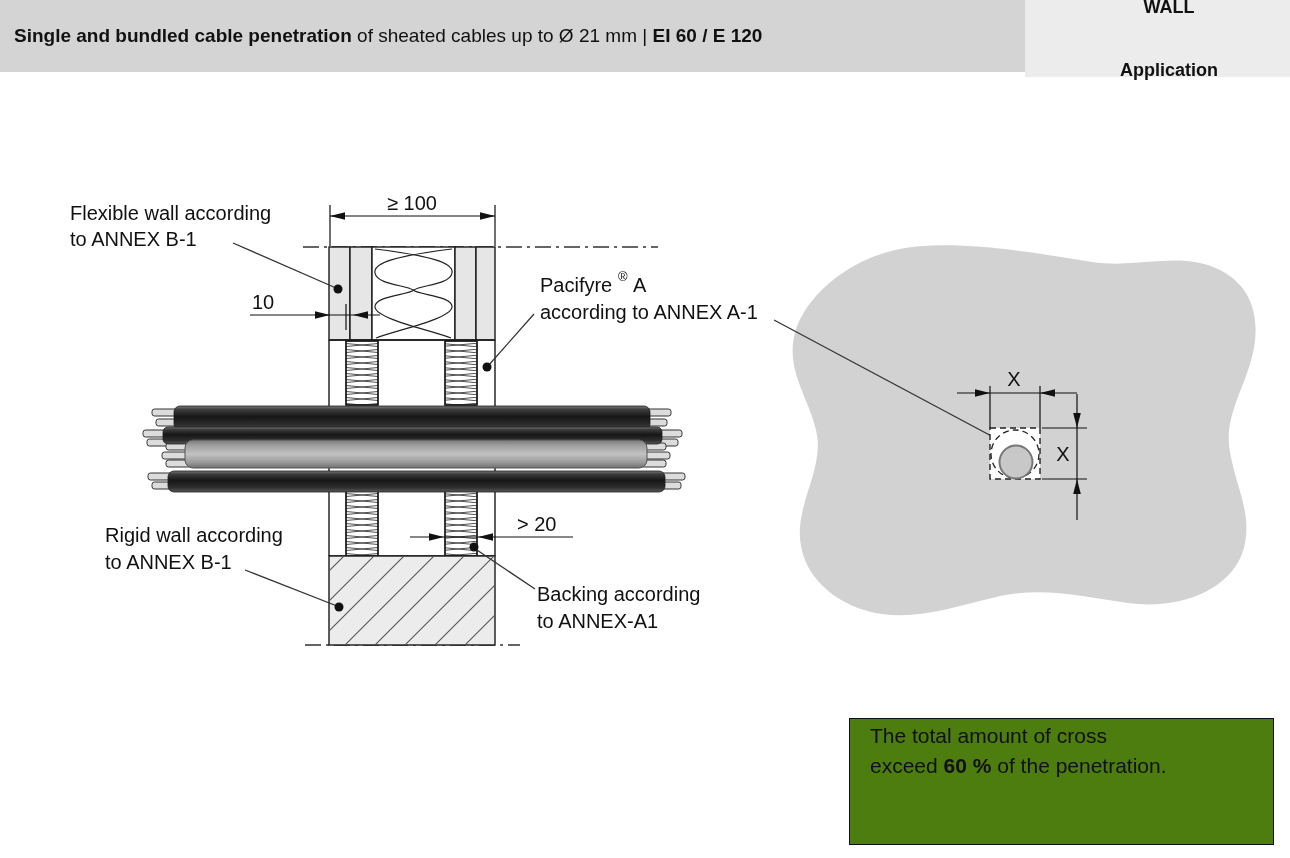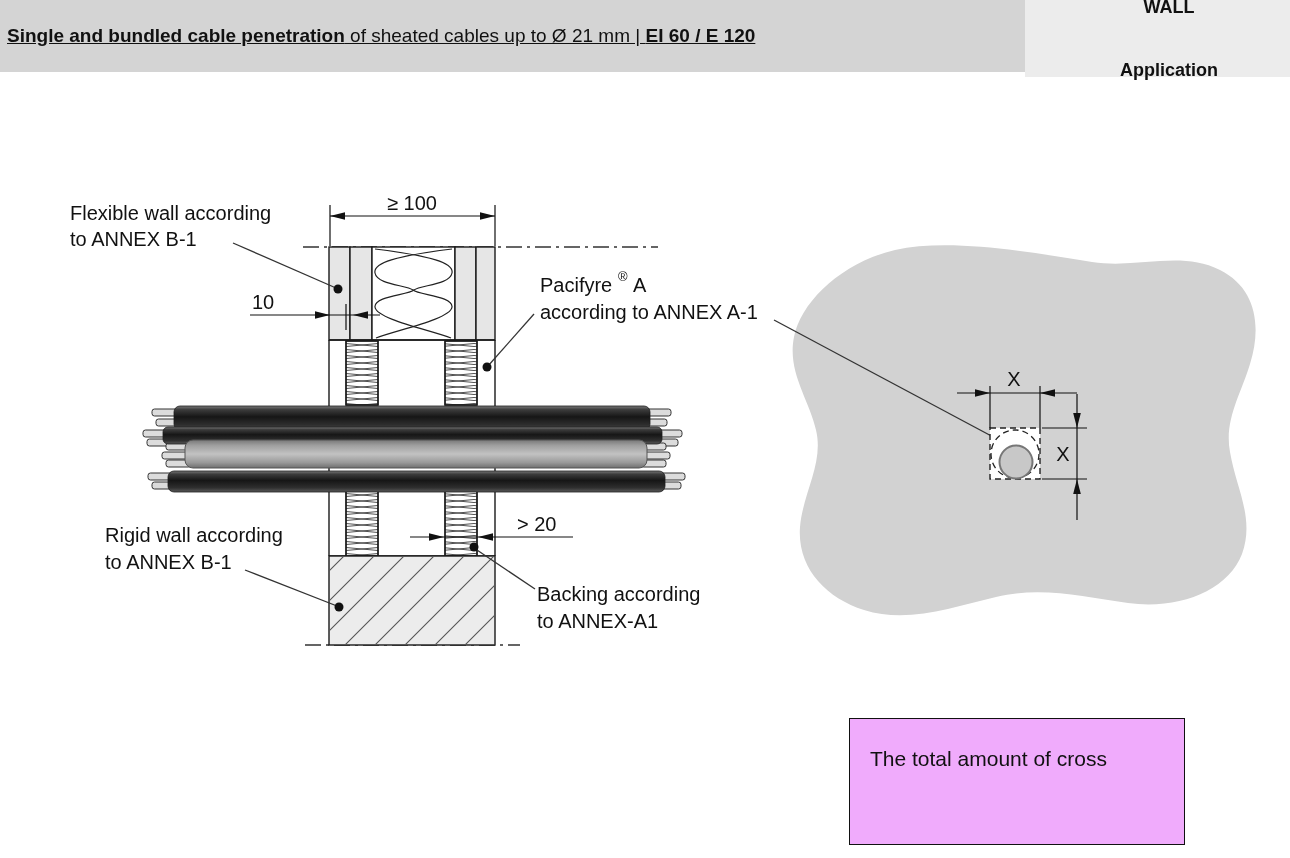--- a/index.html
+++ b/index.html
@@ -1,28 +1,28 @@
 <!DOCTYPE html>
 <html><head>
 <meta charset="utf-8">
 <style>
   html,body{margin:0;padding:0;background:#fff;}
   .page{position:relative;width:1290px;height:858px;background:#fff;overflow:hidden;
         font-family:"Liberation Sans",sans-serif;color:#111;}
   .header-bar{position:absolute;left:0;top:0;width:1290px;height:72px;background:#d4d4d4;
               display:flex;align-items:center;}
-  .header-title{padding-left:7px;font-size:19px;color:#111;text-decoration:underline;}
+  .header-title{padding-left:14px;font-size:19px;color:#111;}
   .header-title b{font-weight:700;}
   .app-tab{position:absolute;left:1025px;top:0;width:288px;height:77px;background:#ececec;
            display:flex;flex-direction:column;align-items:center;justify-content:center;
            font-size:18px;font-weight:700;line-height:22px;text-align:center;gap:41px;}
   .drawing{position:absolute;left:0;top:0;width:1290px;height:858px;}
-  .note-box{position:absolute;left:849px;top:718px;width:336px;height:127px;
-            border:1.6px solid #111;box-sizing:border-box;background:#f0abfc;
-            padding:25px 0 0 20px;font-size:21px;line-height:30px;color:#111;}
+  .note-box{position:absolute;left:849px;top:718px;width:425px;height:127px;
+            border:1.6px solid #111;box-sizing:border-box;background:#4d7c0f;
+            padding:2px 0 0 20px;font-size:21px;line-height:30px;color:#111;}
   .note-box b{font-weight:700;}
   svg text{font-family:"Liberation Sans",sans-serif;fill:#111;}
 </style>
 </head>
 <body>
 
 <div class="page">
 
   <div class="header-bar">
     <div class="header-title"><b>Single and bundled cable penetration</b><span> of sheated cables up to Ø 21 mm | </span><b>EI 60 / E 120</b></div>
@@ -181,15 +181,16 @@
     <text x="105" y="569" font-size="20">to ANNEX B-1</text>
     <text x="517" y="531" font-size="20">&gt; 20</text>
     <text x="537" y="601" font-size="20">Backing according</text>
     <text x="537" y="628" font-size="20">to ANNEX-A1</text>
     <text x="1014" y="386" font-size="20" text-anchor="middle">X</text>
     <text x="1063" y="461" font-size="20" text-anchor="middle">X</text>
   </svg>
 
   <div class="note-box">
     <div>The total amount of cross</div>
+    <div><span>exceed </span><b>60 %</b><span> of the penetration.</span></div>
   </div>
 
 </div>
 
 </body></html>

